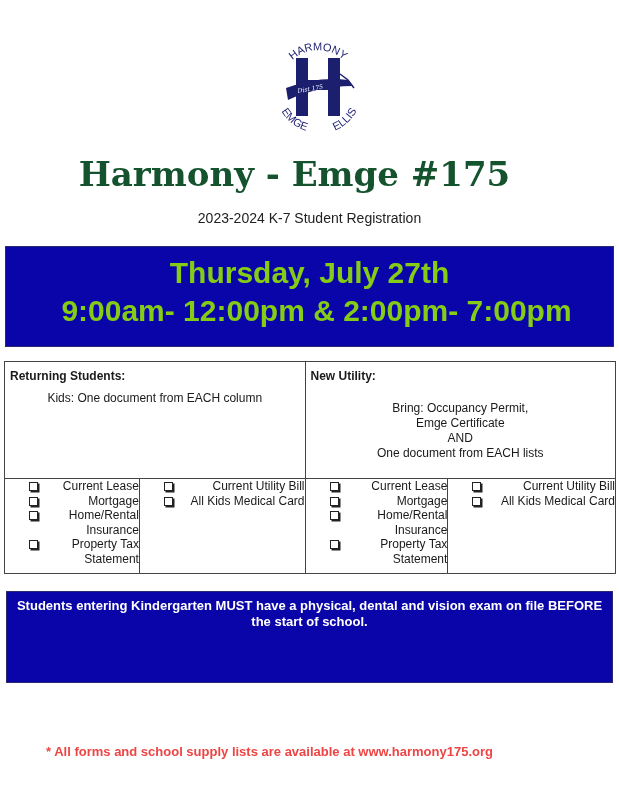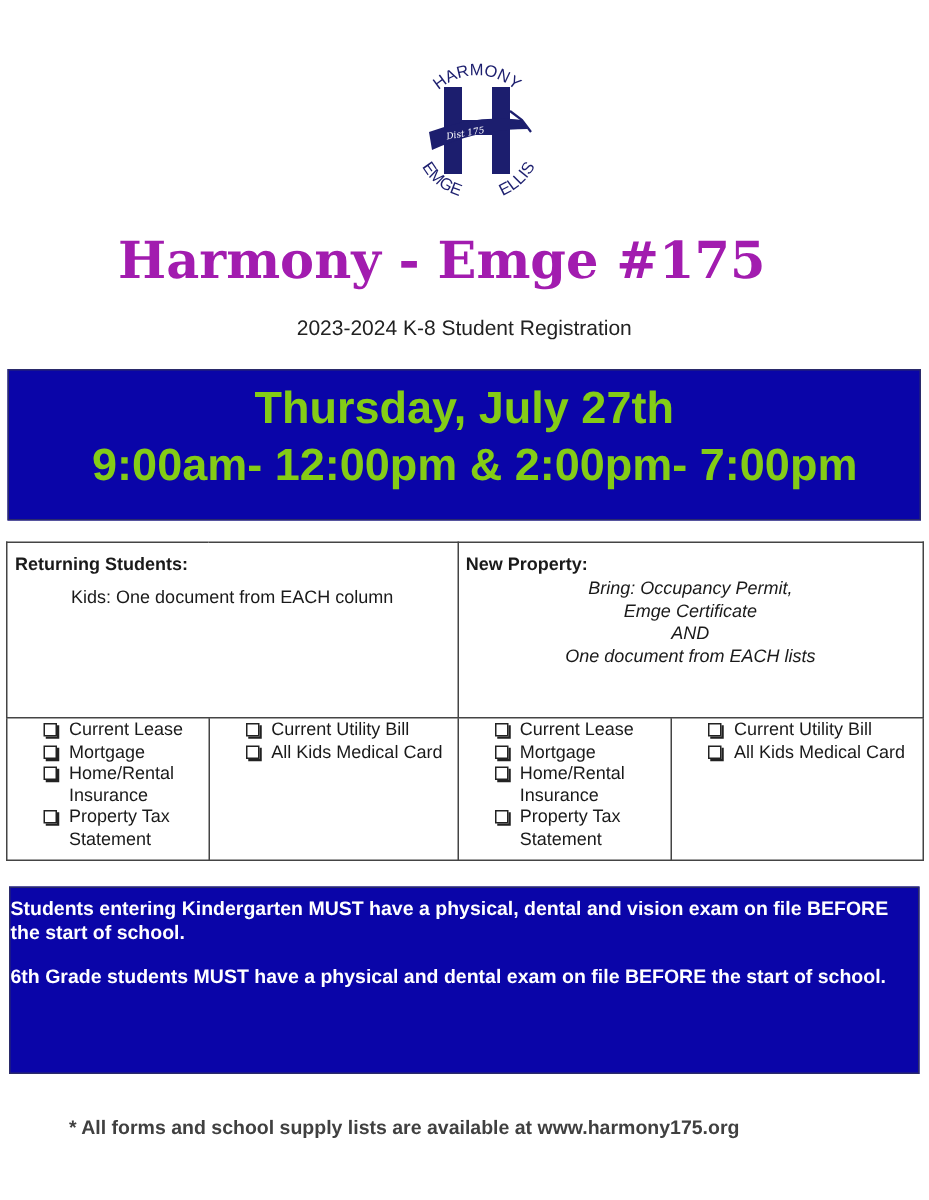--- a/index.html
+++ b/index.html
@@ -6,58 +6,58 @@
     body {
       width: 619px; height: 800px; background: #ffffff; position: relative;
       overflow: hidden; font-family: "Liberation Sans", sans-serif; color: #111;
     }
     .logo {
       position: absolute; left: 268px; top: 36px; width: 100px; height: 100px;
     }
     .title {
       position: absolute; left: 0; width: 589px; top: 154px; text-align: center;
       font-family: "DejaVu Serif", serif; font-weight: bold; font-size: 34px;
-      color: #a21caf; letter-spacing: 0px;
+      color: #14532d; letter-spacing: 0px;
     }
     .subtitle {
       position: absolute; left: 0; width: 619px; top: 210px; text-align: center;
       font-size: 14px; color: #222;
     }
     .banner {
       position: absolute; left: 5px; top: 246px; width: 609px; height: 101px;
       background: #0a05a8; border: 1px solid #2a2a6a; box-sizing: border-box;
       color: #84cc16; text-align: center; font-weight: bold;
     }
     .banner .line1 { font-size: 30px; margin-top: 8px; line-height: 36px; }
     .banner .line2 { font-size: 30px; line-height: 40px; margin-left: 14px; }
     table.docs {
       position: absolute; left: 4px; top: 361px; width: 612px;
       border-collapse: collapse; font-size: 12px; color: #1a1a1a;
     }
     table.docs td { border: 1.5px solid #444; vertical-align: top; padding: 0; }
     .hdr-cell { height: 116px; }
     .hdr-label { font-weight: bold; font-size: 12px; padding: 7px 0 0 5px; }
     .hdr-text { text-align: center; font-size: 12px; line-height: 15px; margin-top: 8px; }
-    .hdr-text.new { margin-top: 2px; font-style: italic; }
+    .hdr-text.new { margin-top: 18px; }
     .list-cell { height: 94px; padding: 4px 0 0 0; }
     ul.checklist { list-style: none; margin: 0; padding: 0 0 0 24px; font-size: 12px; line-height: 14.5px; }
-    ul.checklist li { position: relative; padding-left: 17px; }
+    ul.checklist li { position: relative; padding-left: 17px; text-align: right; }
     .box {
       position: absolute; left: 0; top: 3px; width: 7px; height: 7px;
       border: 1px solid #222; box-shadow: 1.5px 1.5px 0 #222; background: #fff;
     }
     .notice {
-      position: absolute; left: 6px; top: 591px; width: 607px; height: 125px;
+      position: absolute; left: 6px; top: 591px; width: 607px; height: 92px;
       background: #0a05a8; border: 1px solid #2a2a6a; box-sizing: border-box;
-      color: #fff; font-weight: bold; font-size: 13px; line-height: 16px;
+      color: #fff; text-align: center; font-weight: bold; font-size: 13px; line-height: 16px;
       padding-top: 6px;
     }
     .notice p { margin: 0 0 13px 0; }
     .footer {
-      position: absolute; left: 46px; top: 744px; font-size: 13px; font-weight: bold; color: #404040;
+      position: absolute; left: 46px; top: 744px; font-size: 13px; font-weight: bold; color: #ef4444;
     }
   </style>
 </head>
 <body>
 
 <div class="logo">
   <svg width="100" height="100" viewBox="0 0 100 100">
     <defs>
       <path id="arcTop" d="M14,40 A38,38 0 0 1 86,40"></path>
       <path id="arcBL" d="M10,68 A42,42 0 0 0 46,96"></path>
@@ -75,42 +75,42 @@
     <rect x="28" y="22" width="12" height="58" fill="#1c1e6e"></rect>
     <rect x="60" y="22" width="12" height="58" fill="#1c1e6e"></rect>
     <rect x="40" y="44" width="20" height="10" fill="#1c1e6e"></rect>
     <path d="M18,52 Q50,40 80,44 L84,50 Q50,50 20,64 Z" fill="#1c1e6e"></path>
     <path d="M72,38 L80,44 L86,52" stroke="#1c1e6e" stroke-width="1.5" fill="none"></path>
     <text x="30" y="57" font-family="DejaVu Serif, serif" font-style="italic" font-size="6" fill="#ffffff" transform="rotate(-10 30 57)">Dist 175</text>
   </svg>
 </div>
 
 <div class="title">Harmony - Emge #175</div>
-<div class="subtitle">2023-2024 K-8 Student Registration</div>
+<div class="subtitle">2023-2024 K-7 Student Registration</div>
 
 <div class="banner">
   <div class="line1">Thursday, July 27th</div>
   <div class="line2">9:00am- 12:00pm &amp; 2:00pm- 7:00pm</div>
 </div>
 
 <table class="docs">
   <colgroup>
     <col style="width:135px">
       <col style="width:166px">
       <col style="width:143px">
       <col style="width:168px">
   </colgroup>
   <tbody>
       <tr>
     <td colspan="2" class="hdr-cell">
       <div class="hdr-label">Returning Students:</div>
       <div class="hdr-text">Kids: One document from EACH column</div>
     </td>
     <td colspan="2" class="hdr-cell">
-      <div class="hdr-label">New Property:</div>
+      <div class="hdr-label">New Utility:</div>
       <div class="hdr-text new">
         <div>Bring: Occupancy Permit,</div>
         <div>Emge Certificate</div>
         <div>AND</div>
         <div>One document from EACH lists</div>
       </div>
     </td>
   </tr>
   <tr>
     <td class="list-cell">
@@ -140,16 +140,15 @@
         <li><span class="box"></span><span>Current Utility Bill</span></li>
         <li><span class="box"></span><span>All Kids Medical Card</span></li>
       </ul>
     </td>
   </tr>
 </tbody>
   </table>
 
 <div class="notice">
   <p>Students entering Kindergarten MUST have a physical, dental and vision exam on file BEFORE the start of school.</p>
-  <p>6th Grade students MUST have a physical and dental exam on file BEFORE the start of school.</p>
 </div>
 
 <div class="footer">* All forms and school supply lists are available at www.harmony175.org</div>
 
 </body></html>

